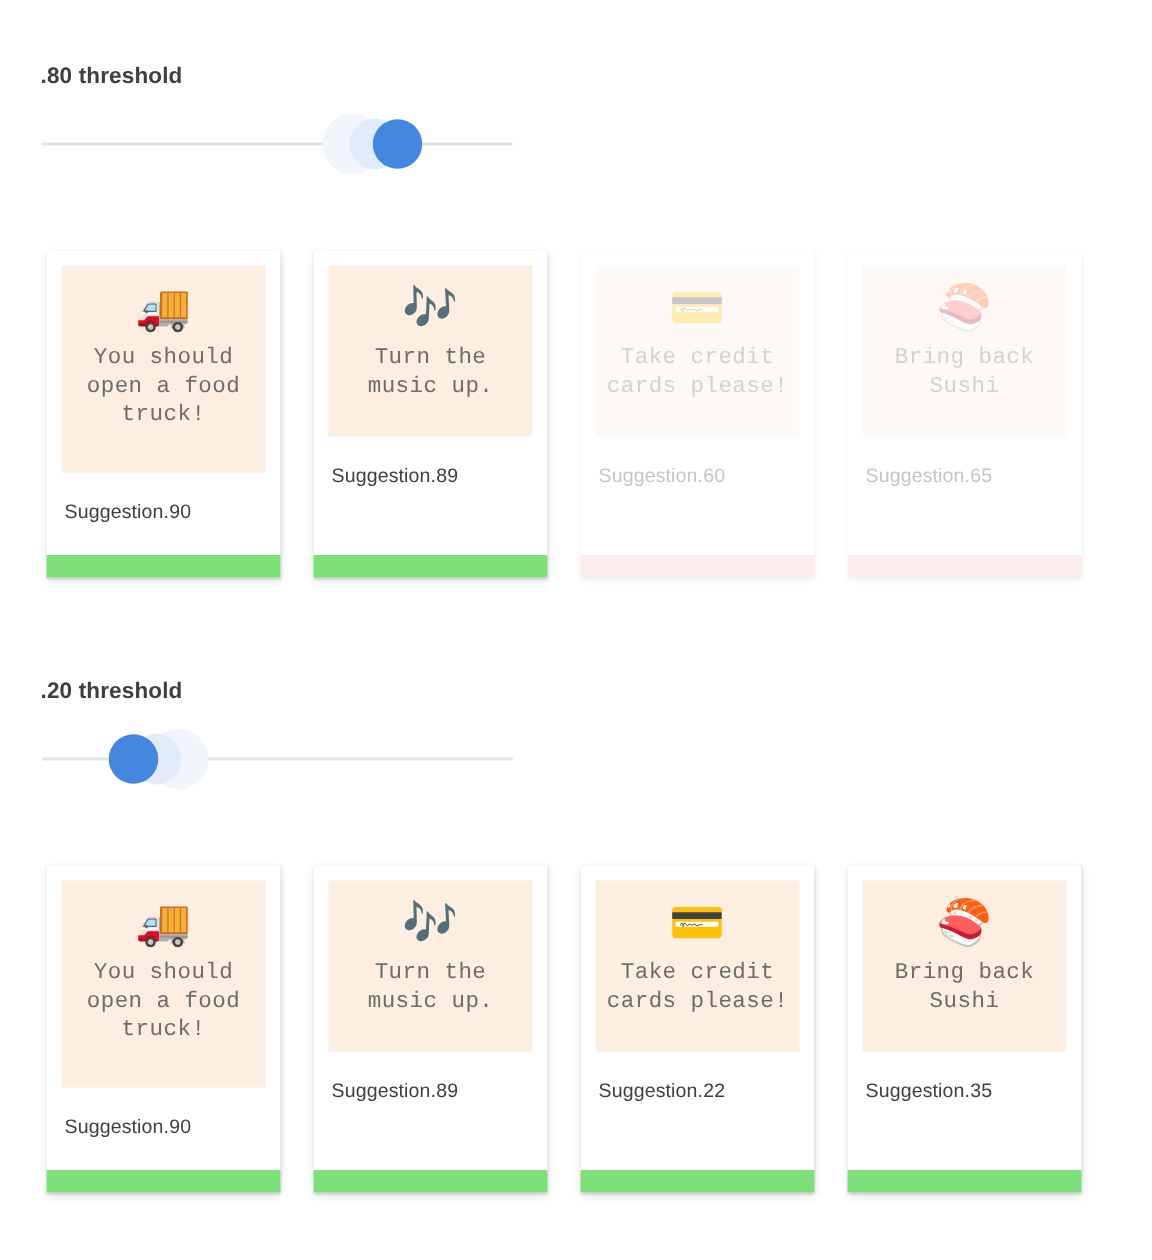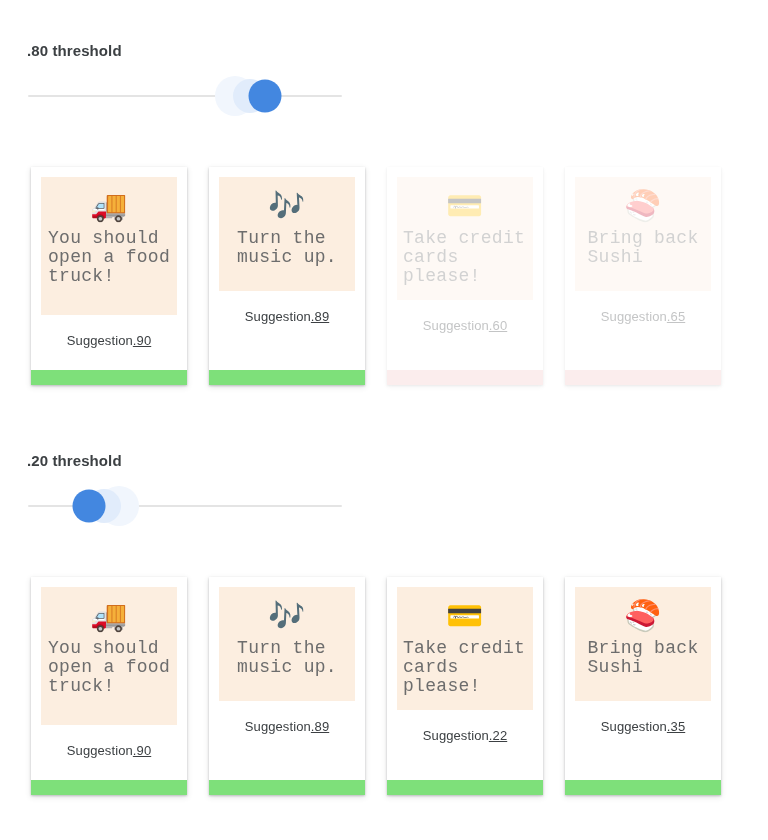--- a/index.html
+++ b/index.html
@@ -111,38 +111,38 @@
   .card-media.short { min-height: 88px; }
 
   .card-emoji {
     font-size: 30px;
     line-height: 34px;
     margin-bottom: 6px;
     filter: saturate(1);
   }
   .card-text {
     font-family: "Liberation Mono", "DejaVu Sans Mono", monospace;
-    font-size: 18px;
+    font-size: 15px;
     line-height: 19px;
     color: #6d6d6d;
-    text-align: left;
+    text-align: center;
     letter-spacing: 0.3px;
     white-space: pre-line;
   }
 
   .card-meta {
     display: flex;
-    justify-content: center;
+    justify-content: flex-start;
     align-items: center;
     padding: 18px 12px 0 12px;
     font-size: 13px;
     color: #3c4043;
     letter-spacing: 0.1px;
   }
-  .card-meta-value { font-variant-numeric: tabular-nums; text-decoration: underline; }
+  .card-meta-value { font-variant-numeric: tabular-nums; }
 
   .card-spacer { flex: 1 1 auto; min-height: 22px; }
 
   .card-bar {
     height: 15px;
     width: 100%;
   }
   .bar-green { background: #7ee07a; }
   .bar-red   { background: #f5c5c5; }
 </style>

